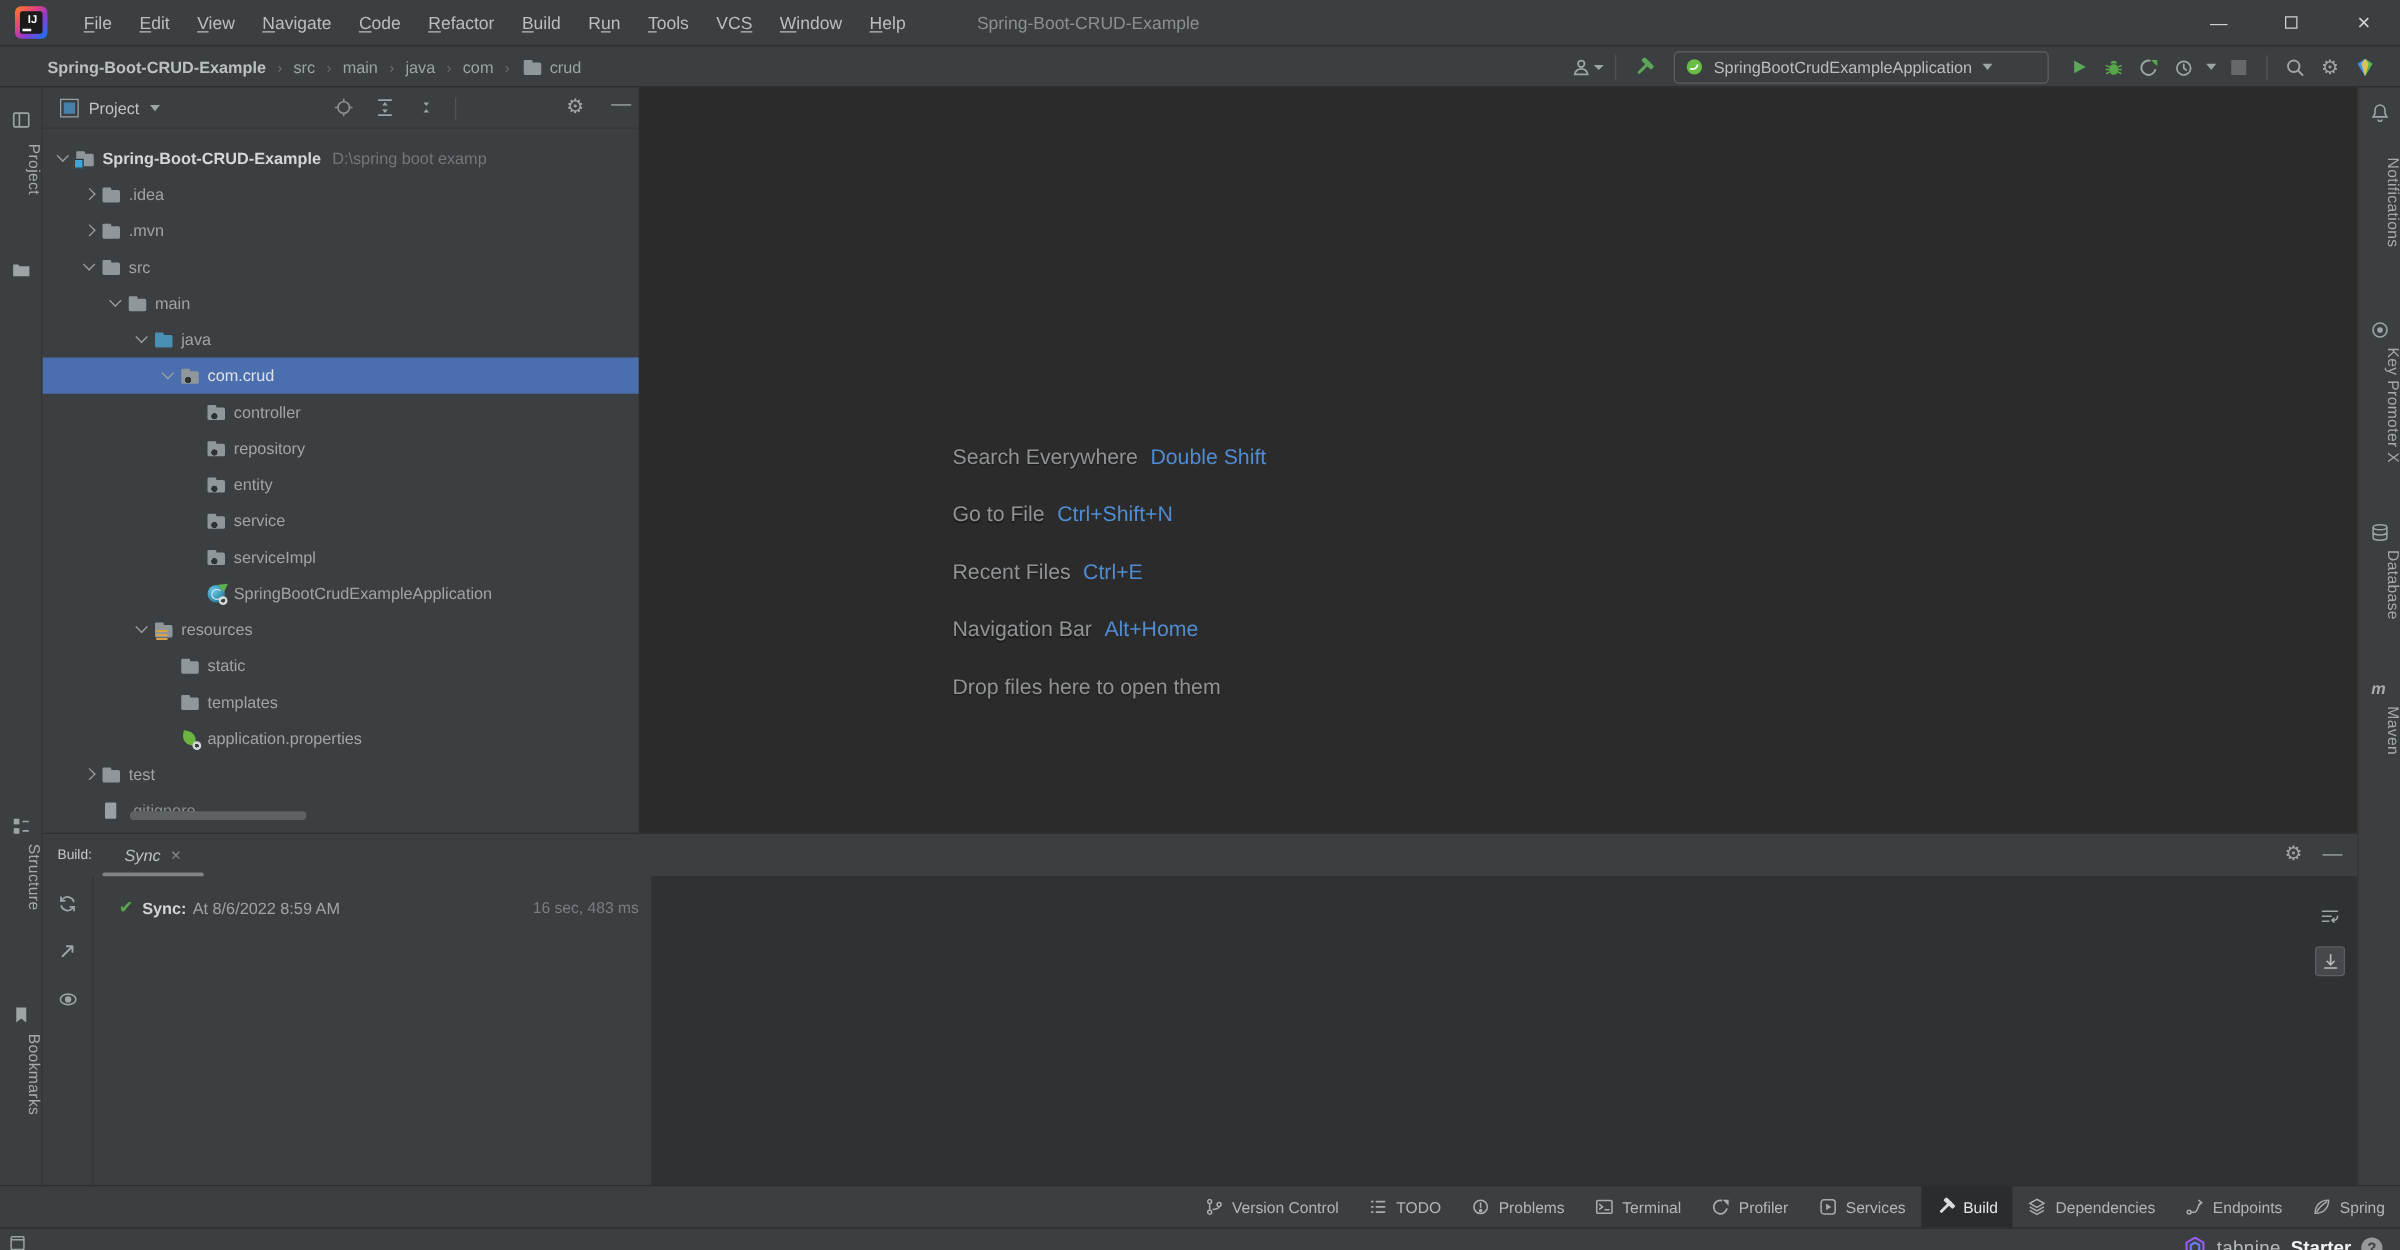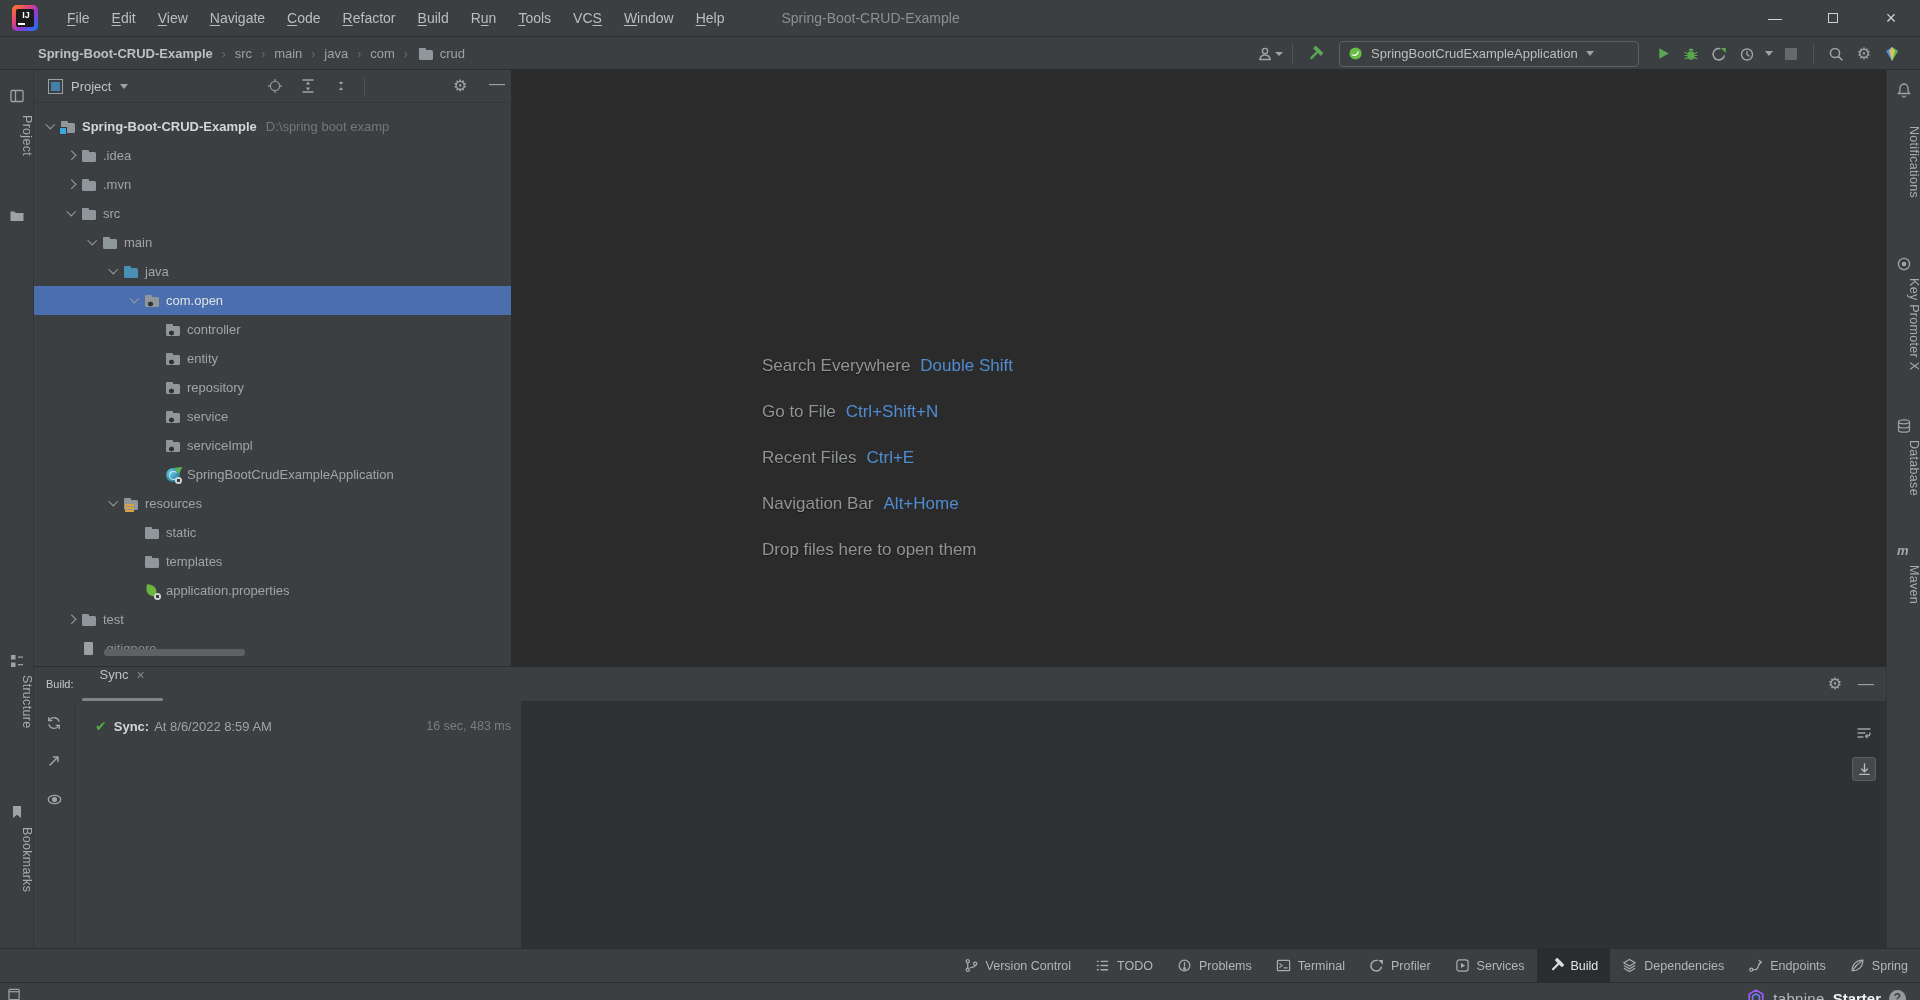--- a/index.html
+++ b/index.html
@@ -86,21 +86,21 @@
   .editor { flex:1; background:#2b2b2b; position:relative; min-width:0; }
   .hints { position:absolute; left:250px; top:273px; font-size:17px; }
   .hintline { height:46px; display:flex; align-items:center; }
   .hl { color:#909496; text-shadow:0 1px 1px rgba(0,0,0,.45); }
   .hs { color:#4f8cd1; margin-left:10px; }
 
   
   .build { height:282px; display:flex; flex-direction:column; border-top:1px solid #2b2d2e; background:#3c3f41; }
   .bhead { height:34px; display:flex; align-items:center; position:relative; flex:none; }
   .bhead .blabel { font-size:11px; color:#c5c8ca; margin-left:12px; }
-  .btab { position:relative; height:34px; display:flex; align-items:flex-start; margin-left:22px; padding:0 4px; }
+  .btab { position:relative; height:34px; display:flex; align-items:center; margin-left:22px; padding:0 4px;font-style:italic; }
   .btab .tname { font-size:13px; color:#bcc0c2; }
   .btab .tclose { color:#85898b; font-size:14px; margin-left:8px; }
   .btab::after { content:""; position:absolute; left:-14px; right:-14px; bottom:0; height:3px; background:#808486; border-radius:2px; }
   .bhead-right { position:absolute; right:12px; top:0; height:34px; display:flex; align-items:center; gap:16px; }
   .bbody { flex:1; display:flex; min-height:0; }
   .bcol { width:41px; flex:none; border-right:1px solid #333639; display:flex; flex-direction:column; align-items:center; padding-top:14px; gap:22px; }
   .btree { width:446px; flex:none; position:relative; font-size:13px; }
   .syncline { position:absolute; left:20px; right:10px; top:17px; display:flex; align-items:center; }
   .syncline .chk { color:#57a64a; font-family:"DejaVu Sans", sans-serif; font-size:14px; margin-right:7px; }
   .syncline .st { color:#d2d5d7; font-weight:bold; }
@@ -342,36 +342,36 @@
               <span class="tl">main</span>
             </div>
             <div class="trow lvl3">
               <span class="chev open"></span>
               <span class="ic folder src"></span>
               <span class="tl">java</span>
             </div>
             <div class="trow lvl4 sel">
               <span class="chev open"></span>
               <span class="ic folder pkg"></span>
-              <span class="tl">com.open</span>
+              <span class="tl">com.crud</span>
             </div>
             <div class="trow lvl5">
               <span class="chev"></span>
               <span class="ic folder pkg"></span>
               <span class="tl">controller</span>
             </div>
             <div class="trow lvl5">
               <span class="chev"></span>
               <span class="ic folder pkg"></span>
+              <span class="tl">repository</span>
+            </div>
+            <div class="trow lvl5">
+              <span class="chev"></span>
+              <span class="ic folder pkg"></span>
               <span class="tl">entity</span>
-            </div>
-            <div class="trow lvl5">
-              <span class="chev"></span>
-              <span class="ic folder pkg"></span>
-              <span class="tl">repository</span>
             </div>
             <div class="trow lvl5">
               <span class="chev"></span>
               <span class="ic folder pkg"></span>
               <span class="tl">service</span>
             </div>
             <div class="trow lvl5">
               <span class="chev"></span>
               <span class="ic folder pkg"></span>
               <span class="tl">serviceImpl</span>

